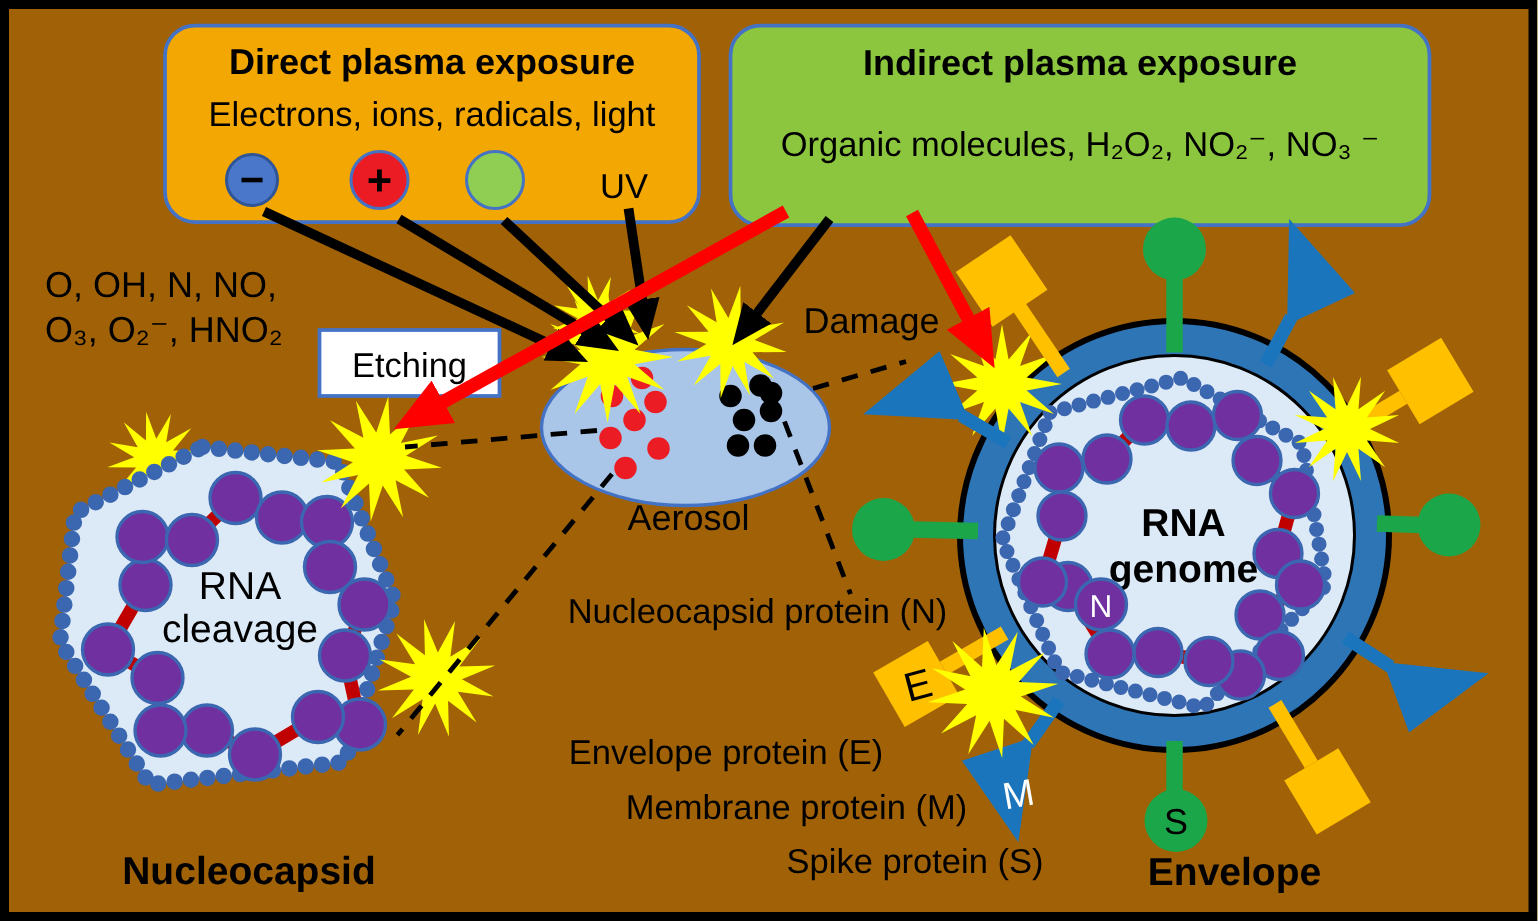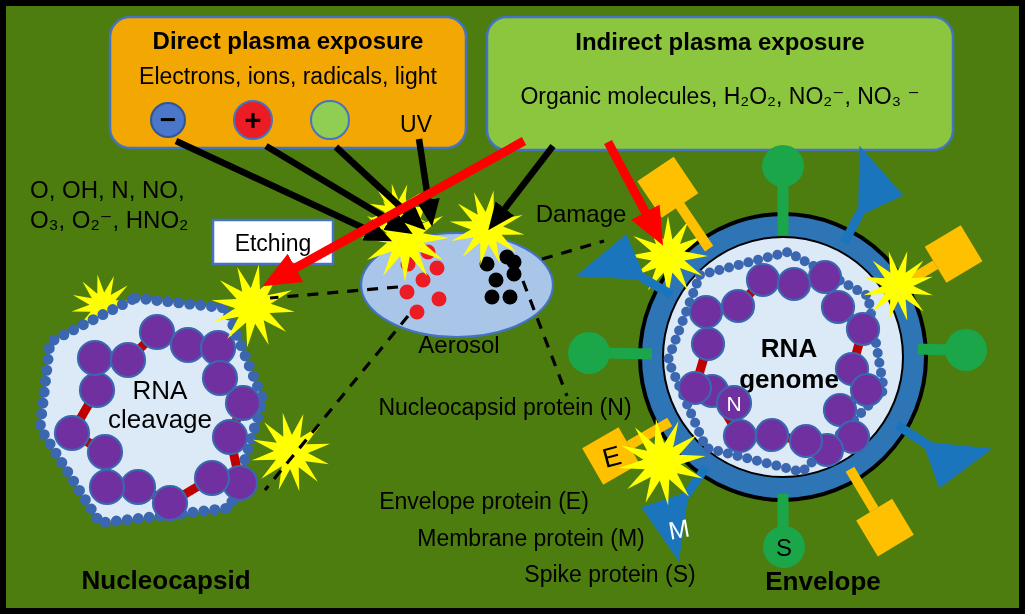--- a/index.html
+++ b/index.html
@@ -1,16 +1,16 @@
 <!DOCTYPE html>
 <html style="--direct-box: #F2A702; --indirect-box: #8CC63F; --box-border: #4472C4; --etching-border: #4472C4; --electron-blue: #4A77C9; --ion-red: #EC1C24; --radical-green: #8FCE53; --aerosol-fill: #A9C6E8; --aerosol-border: #4472C4; --starburst: #FFFF00; --arrow-red: #FF0000; --spike-green: #1CA64A; --spike-orange: #FFC000; --spike-blue: #1B75BC; --capsid-fill: #DCE9F6; --bead-blue: #3B66B0; --rna-red: #C00000; --protein-purple: #7030A0; --envelope-ring: #2E75B6;"><head>
 <meta charset="utf-8">
 <style>
   html,body{margin:0;padding:0;background:#fff;}
-  .stage{width:1025px;height:614px;position:relative;background:#4d7c0f;}
+  .stage{width:1025px;height:614px;position:relative;background:#a16207;}
   svg{display:block;}
   .t{font-family:"Liberation Sans","DejaVu Sans",sans-serif;fill:#000;}
   .tb{font-weight:bold;}
   .tw{fill:#fff;}
   .f-direct{fill:var(--direct-box);}
   .f-indirect{fill:var(--indirect-box);}
   .s-border{stroke:var(--box-border);stroke-width:2.5;}
   .f-electron{fill:var(--electron-blue);stroke:#2F5597;stroke-width:2;}
   .f-ion{fill:var(--ion-red);stroke:var(--box-border);stroke-width:2;}
   .f-radical{fill:var(--radical-green);stroke:var(--box-border);stroke-width:2;}

